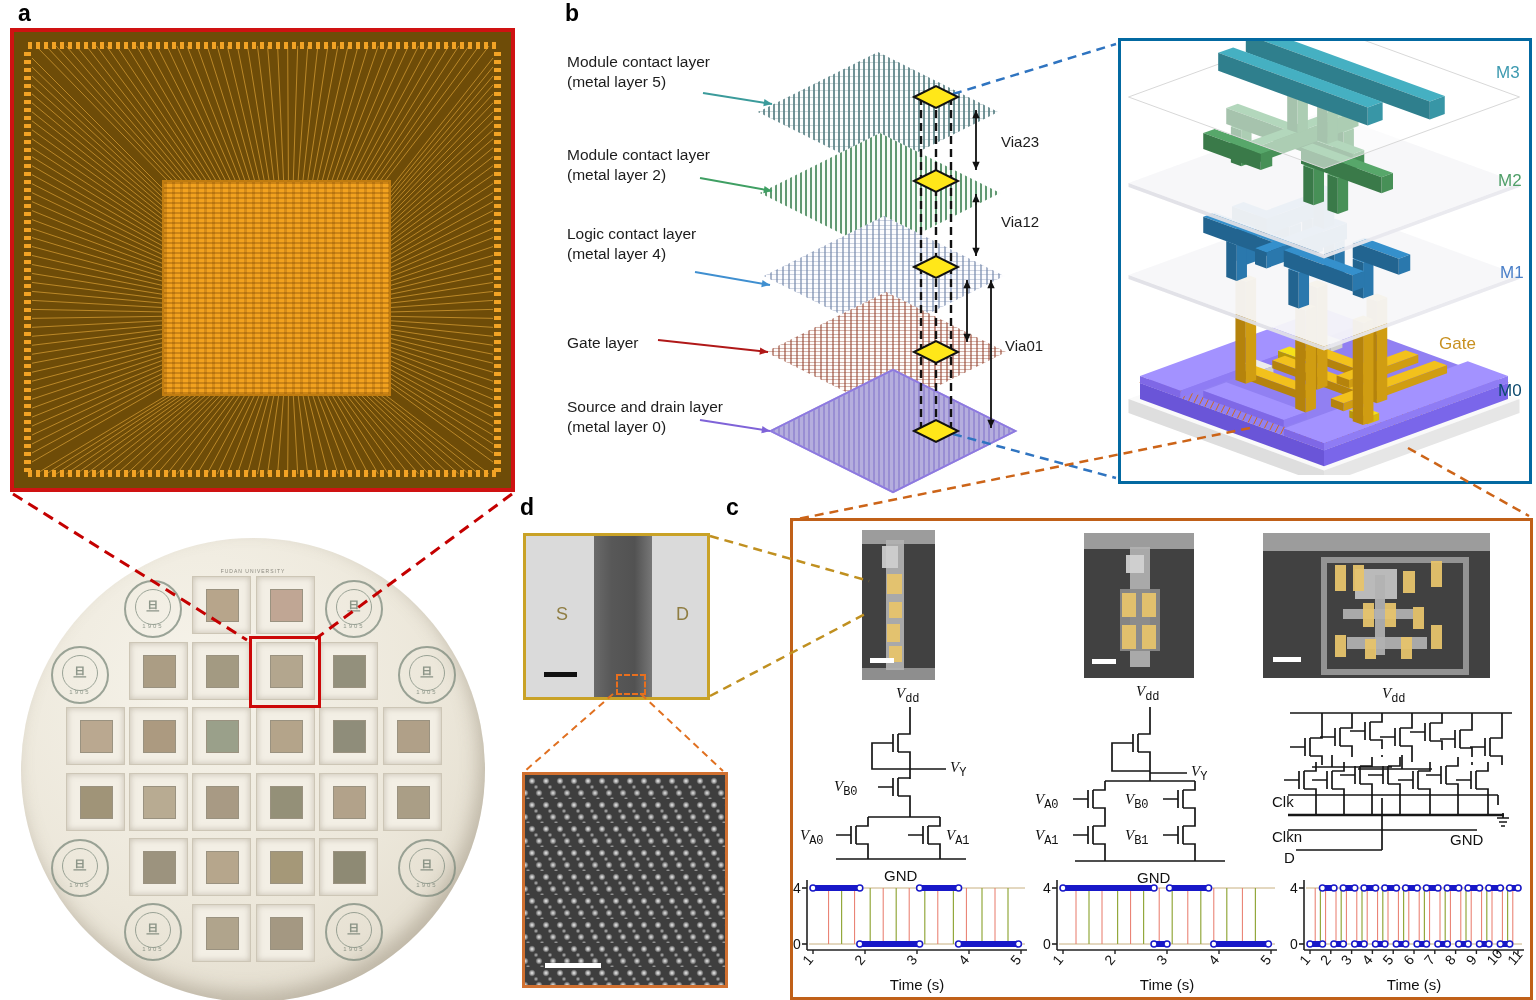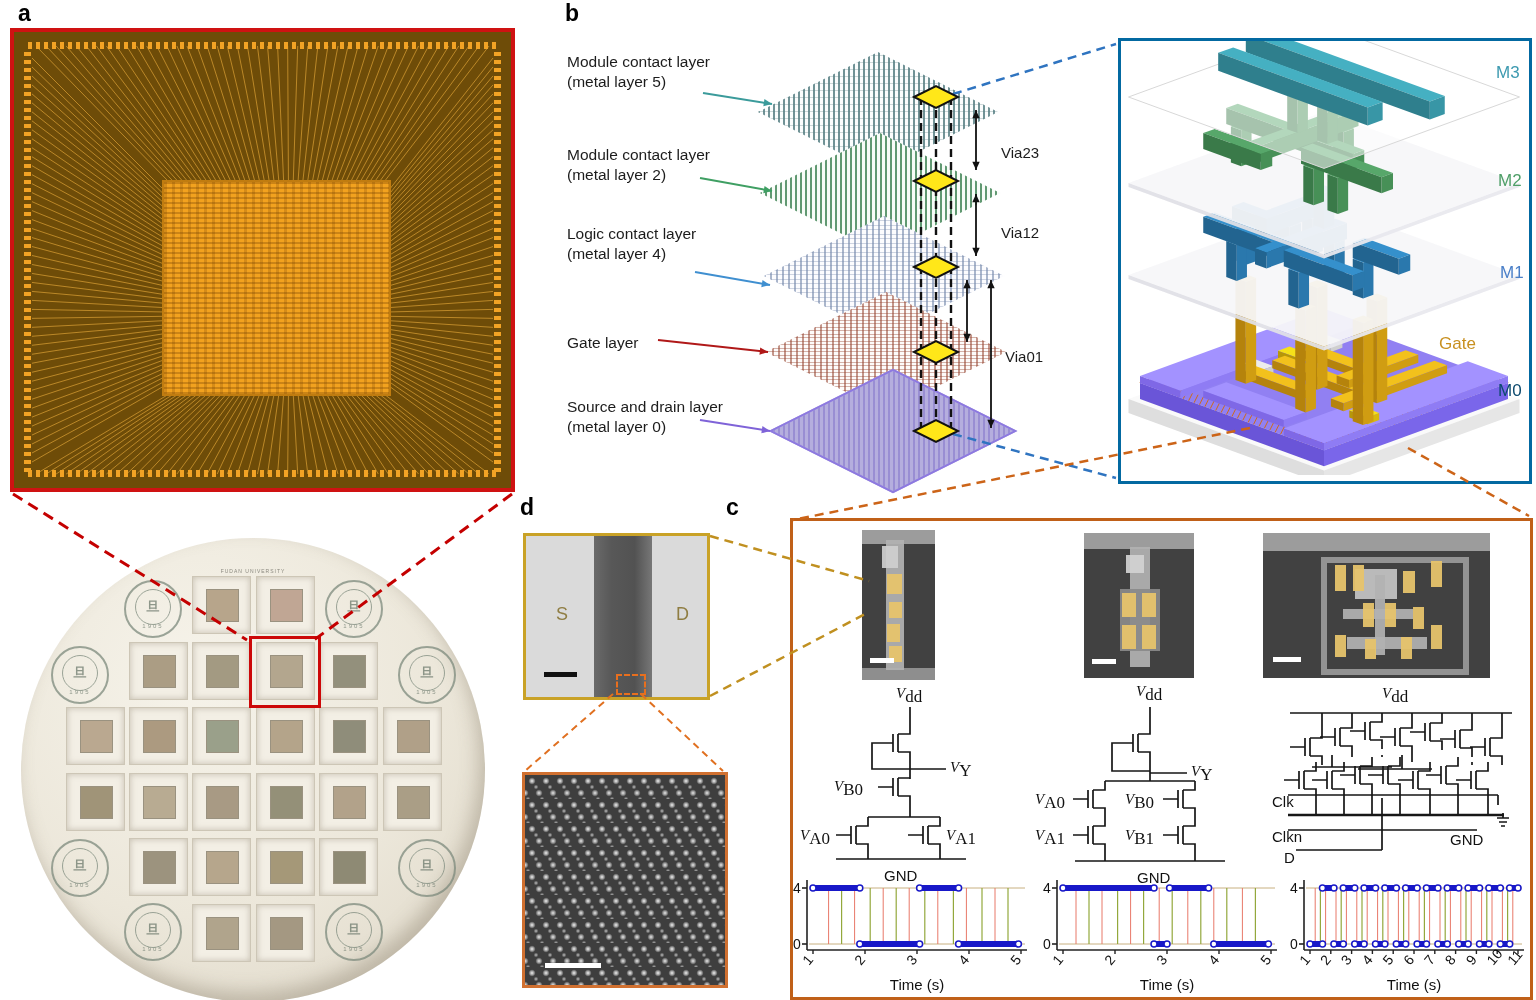--- a/index.html
+++ b/index.html
@@ -23,21 +23,21 @@
   .diepad{position:absolute;left:13px;top:12px;width:31px;height:31px;border:1px solid #9a9280;}
   .seal{position:absolute;width:54px;height:54px;border-radius:50%;border:2px solid #7d8a7d;color:#6d7a6d;
     display:flex;align-items:center;justify-content:center;flex-direction:column;opacity:.75;}
   .seal .inner{width:34px;height:34px;border-radius:50%;border:1.5px solid #7d8a7d;display:flex;align-items:center;justify-content:center;font-size:13px;font-weight:bold;}
   .seal .yr{font-size:6px;letter-spacing:2px;margin-top:-2px;}
   #waferTitleCn{left:0;top:12px;width:464px;text-align:left;font-size:14px;color:#4a4a44;letter-spacing:3px;font-family:"DejaVu Serif",serif;}
   #waferTitleEn{left:0;top:30px;width:464px;text-align:center;font-size:5px;color:#8a887e;letter-spacing:1px;}
   #waferRedBox{left:228px;top:98px;width:66px;height:66px;border:3.5px solid #cc0808;}
   
   .blabel{position:absolute;font-size:15.5px;color:#1c1c1c;line-height:20px;}
-  .vialabel{position:absolute;font-size:15px;color:#1c1c1c;margin-top:11px;}
+  .vialabel{position:absolute;font-size:15px;color:#1c1c1c;}
   .layer{position:absolute;width:170px;height:170px;transform:scaleY(0.5) rotate(45deg);}
   #layerM3{background:#fbfdfd;background-image:repeating-linear-gradient(45deg,rgba(88,128,132,.85) 0 2px,rgba(0,0,0,0) 2px 5px),repeating-linear-gradient(135deg,rgba(60,100,104,.25) 0 1px,rgba(0,0,0,0) 1px 7px);}
   #layerM2{background:#f8fcf8;background-image:repeating-linear-gradient(45deg,rgba(70,135,90,.85) 0 2px,rgba(0,0,0,0) 2px 5px),repeating-linear-gradient(135deg,rgba(40,105,60,.28) 0 1px,rgba(0,0,0,0) 1px 6px);}
   #layerM1{background:#fcfcfe;background-image:repeating-linear-gradient(45deg,rgba(115,135,170,.6) 0 2px,rgba(0,0,0,0) 2px 6px),repeating-linear-gradient(135deg,rgba(100,120,160,.3) 0 2px,rgba(0,0,0,0) 2px 9px);}
   #layerGate{background:#fdfbfa;background-image:repeating-linear-gradient(45deg,rgba(150,68,48,.55) 0 2px,rgba(0,0,0,0) 2px 6px),repeating-linear-gradient(135deg,rgba(150,68,48,.4) 0 2px,rgba(0,0,0,0) 2px 7px);}
   #layerM0{background:#b5aede;background-image:repeating-linear-gradient(45deg,rgba(125,110,200,.5) 0 2px,rgba(0,0,0,0) 2px 5px);border:3px solid #8d79e0;}
   
   #insetbox{left:1118px;top:38px;width:408px;height:440px;border:3px solid #0369a1;background:#fff;}
   .insetlab{position:absolute;font-size:17px;font-weight:500;}
   
@@ -58,21 +58,21 @@
   #atomscale{position:absolute;left:20px;top:188px;width:56px;height:5px;background:#fff;}
   
   #cbox{left:790px;top:518px;width:737px;height:476px;border:3px solid #c06018;background:#fff;}
   .sem{position:absolute;background:#414141;overflow:hidden;}
   .semband{position:absolute;left:0;width:100%;background:#9c9c9c;}
   .semlite{position:absolute;background:#b2b2b2;opacity:.92;}
   .semyel{position:absolute;background:#e6c36c;opacity:.95;}
   .semscale{position:absolute;height:5px;background:#fff;}
   .circ path{fill:none;stroke:#161616;stroke-width:1.7;}
   .vlab{position:absolute;font-size:15px;color:#111;font-style:italic;font-family:"Liberation Serif","DejaVu Serif",serif;}
-  .vlab sub{font-style:normal;font-size:17px;font-family:Liberation Serif, serif;}
+  .vlab sub{font-style:normal;font-size:12px;font-family:Liberation Mono, monospace;}
   .gndlab{position:absolute;font-size:15px;color:#111;margin-top:8px;}
   #overlay{position:absolute;left:0;top:0;pointer-events:none;}
 </style>
 </head>
 <body>
 
 <div id="canvas">
 
   <div class="panel-letter" style="left:18px;top:0px">a</div>
   <div class="panel-letter" style="left:565px;top:0px">b</div>

